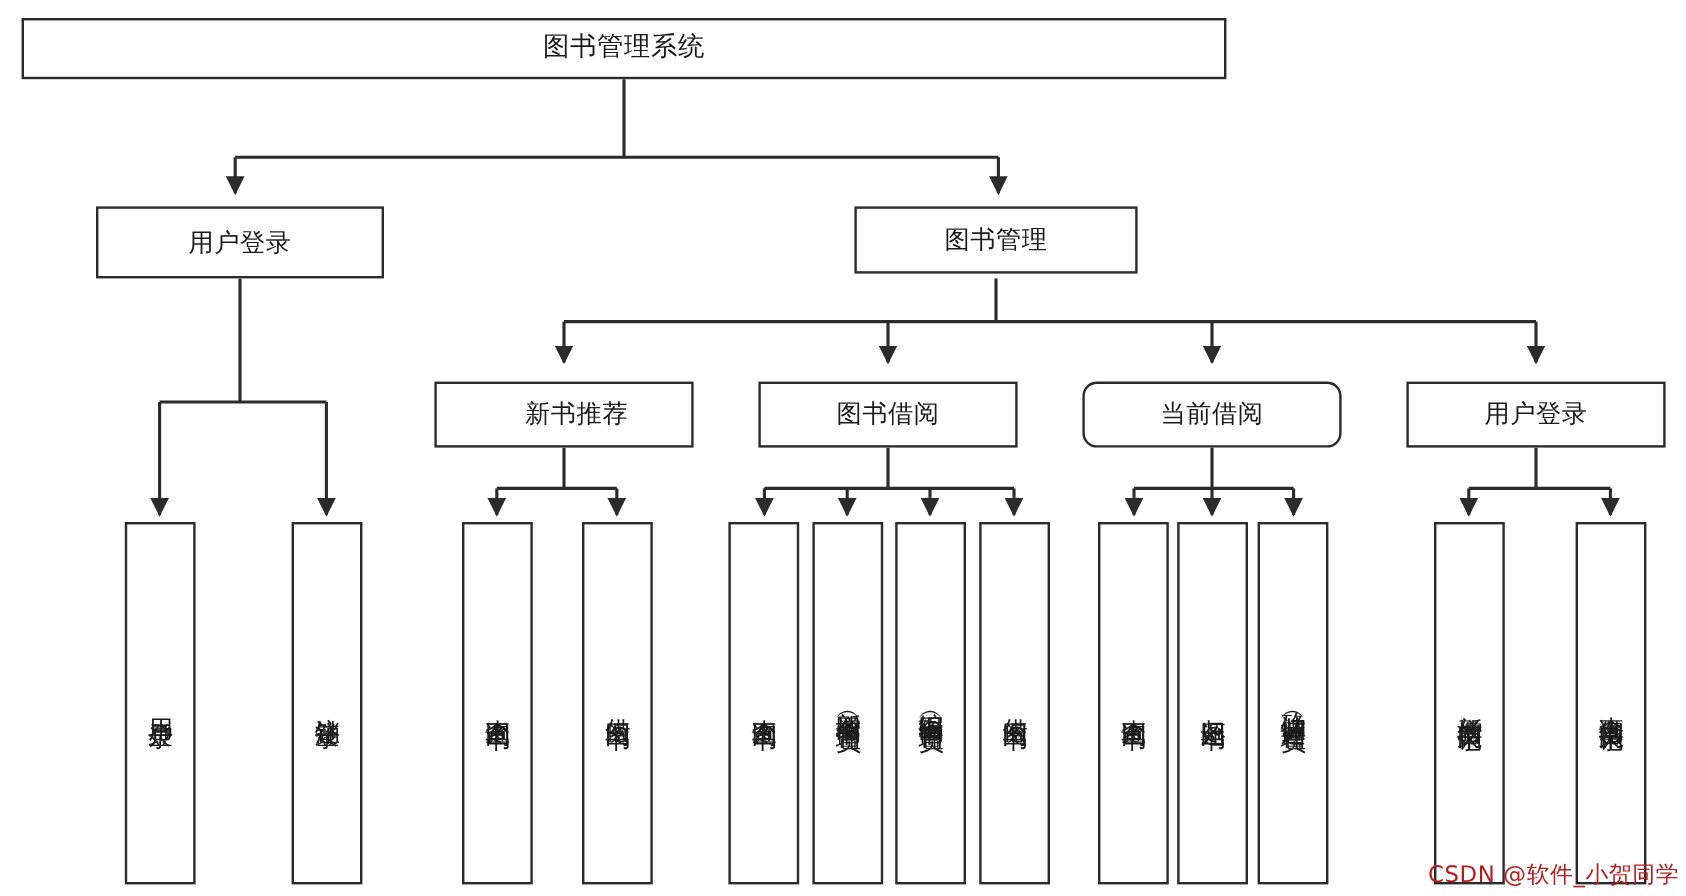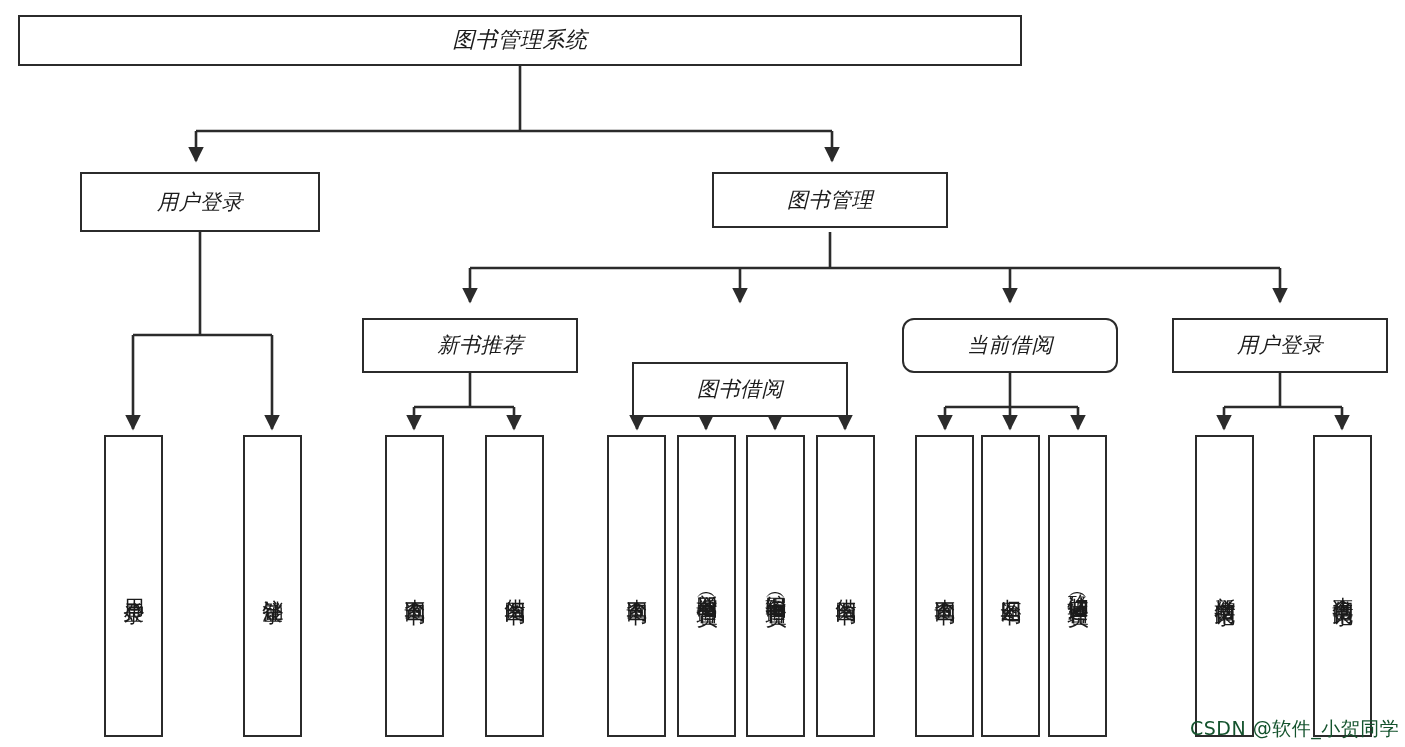--- a/index.html
+++ b/index.html
@@ -39,42 +39,41 @@
   .node .label {
     display: block;
     text-align: center;
     line-height: 1.28;
   }
   
   .node.h .label {
     font-size: 21px;
     letter-spacing: 0.5px;
     white-space: nowrap;
-    font-style: italic;
   }
   .node.root .label {
     font-size: 22px;
   }
   
   .node.v {
     align-items: center;
     justify-content: center;
   }
   .node.v .label {
     writing-mode: vertical-rl;
     text-orientation: upright;
     font-size: 21px;
     line-height: 1.18;
     letter-spacing: 2px;
     white-space: nowrap;
     max-height: 100%;
   }
   .watermark {
     position: absolute;
-    color: #14532d;
+    color: #b91c1c;
     font-size: 19px;
     letter-spacing: 0.5px;
     white-space: nowrap;
     user-select: none;
   }
 </style>
 </head>
 <body>
 
 <div id="canvas">
@@ -136,21 +135,21 @@
   <div class="node h" style="left:80px; top:172px; width:240px; height:60px;">
     <span class="label">用户登录</span>
   </div>
   <div class="node h" style="left:712px; top:172px; width:236px; height:56px;">
     <span class="label">图书管理</span>
   </div>
 
   <div class="node h" style="left:362px; top:318px; width:216px; height:55px;padding-left:21px;">
     <span class="label">新书推荐</span>
   </div>
-  <div class="node h" style="left:632px; top:318px; width:216px; height:55px;margin-top:44px;">
+  <div class="node h" style="left:632px; top:318px; width:216px; height:55px;">
     <span class="label">图书借阅</span>
   </div>
   <div class="node h" style="left:902px; top:318px; width:216px; height:55px;border-radius:12px;">
     <span class="label">当前借阅</span>
   </div>
   <div class="node h" style="left:1172px; top:318px; width:216px; height:55px;">
     <span class="label">用户登录</span>
   </div>
 
   <div class="node v" style="left:104px; top:435px; width:59px; height:302px;">

